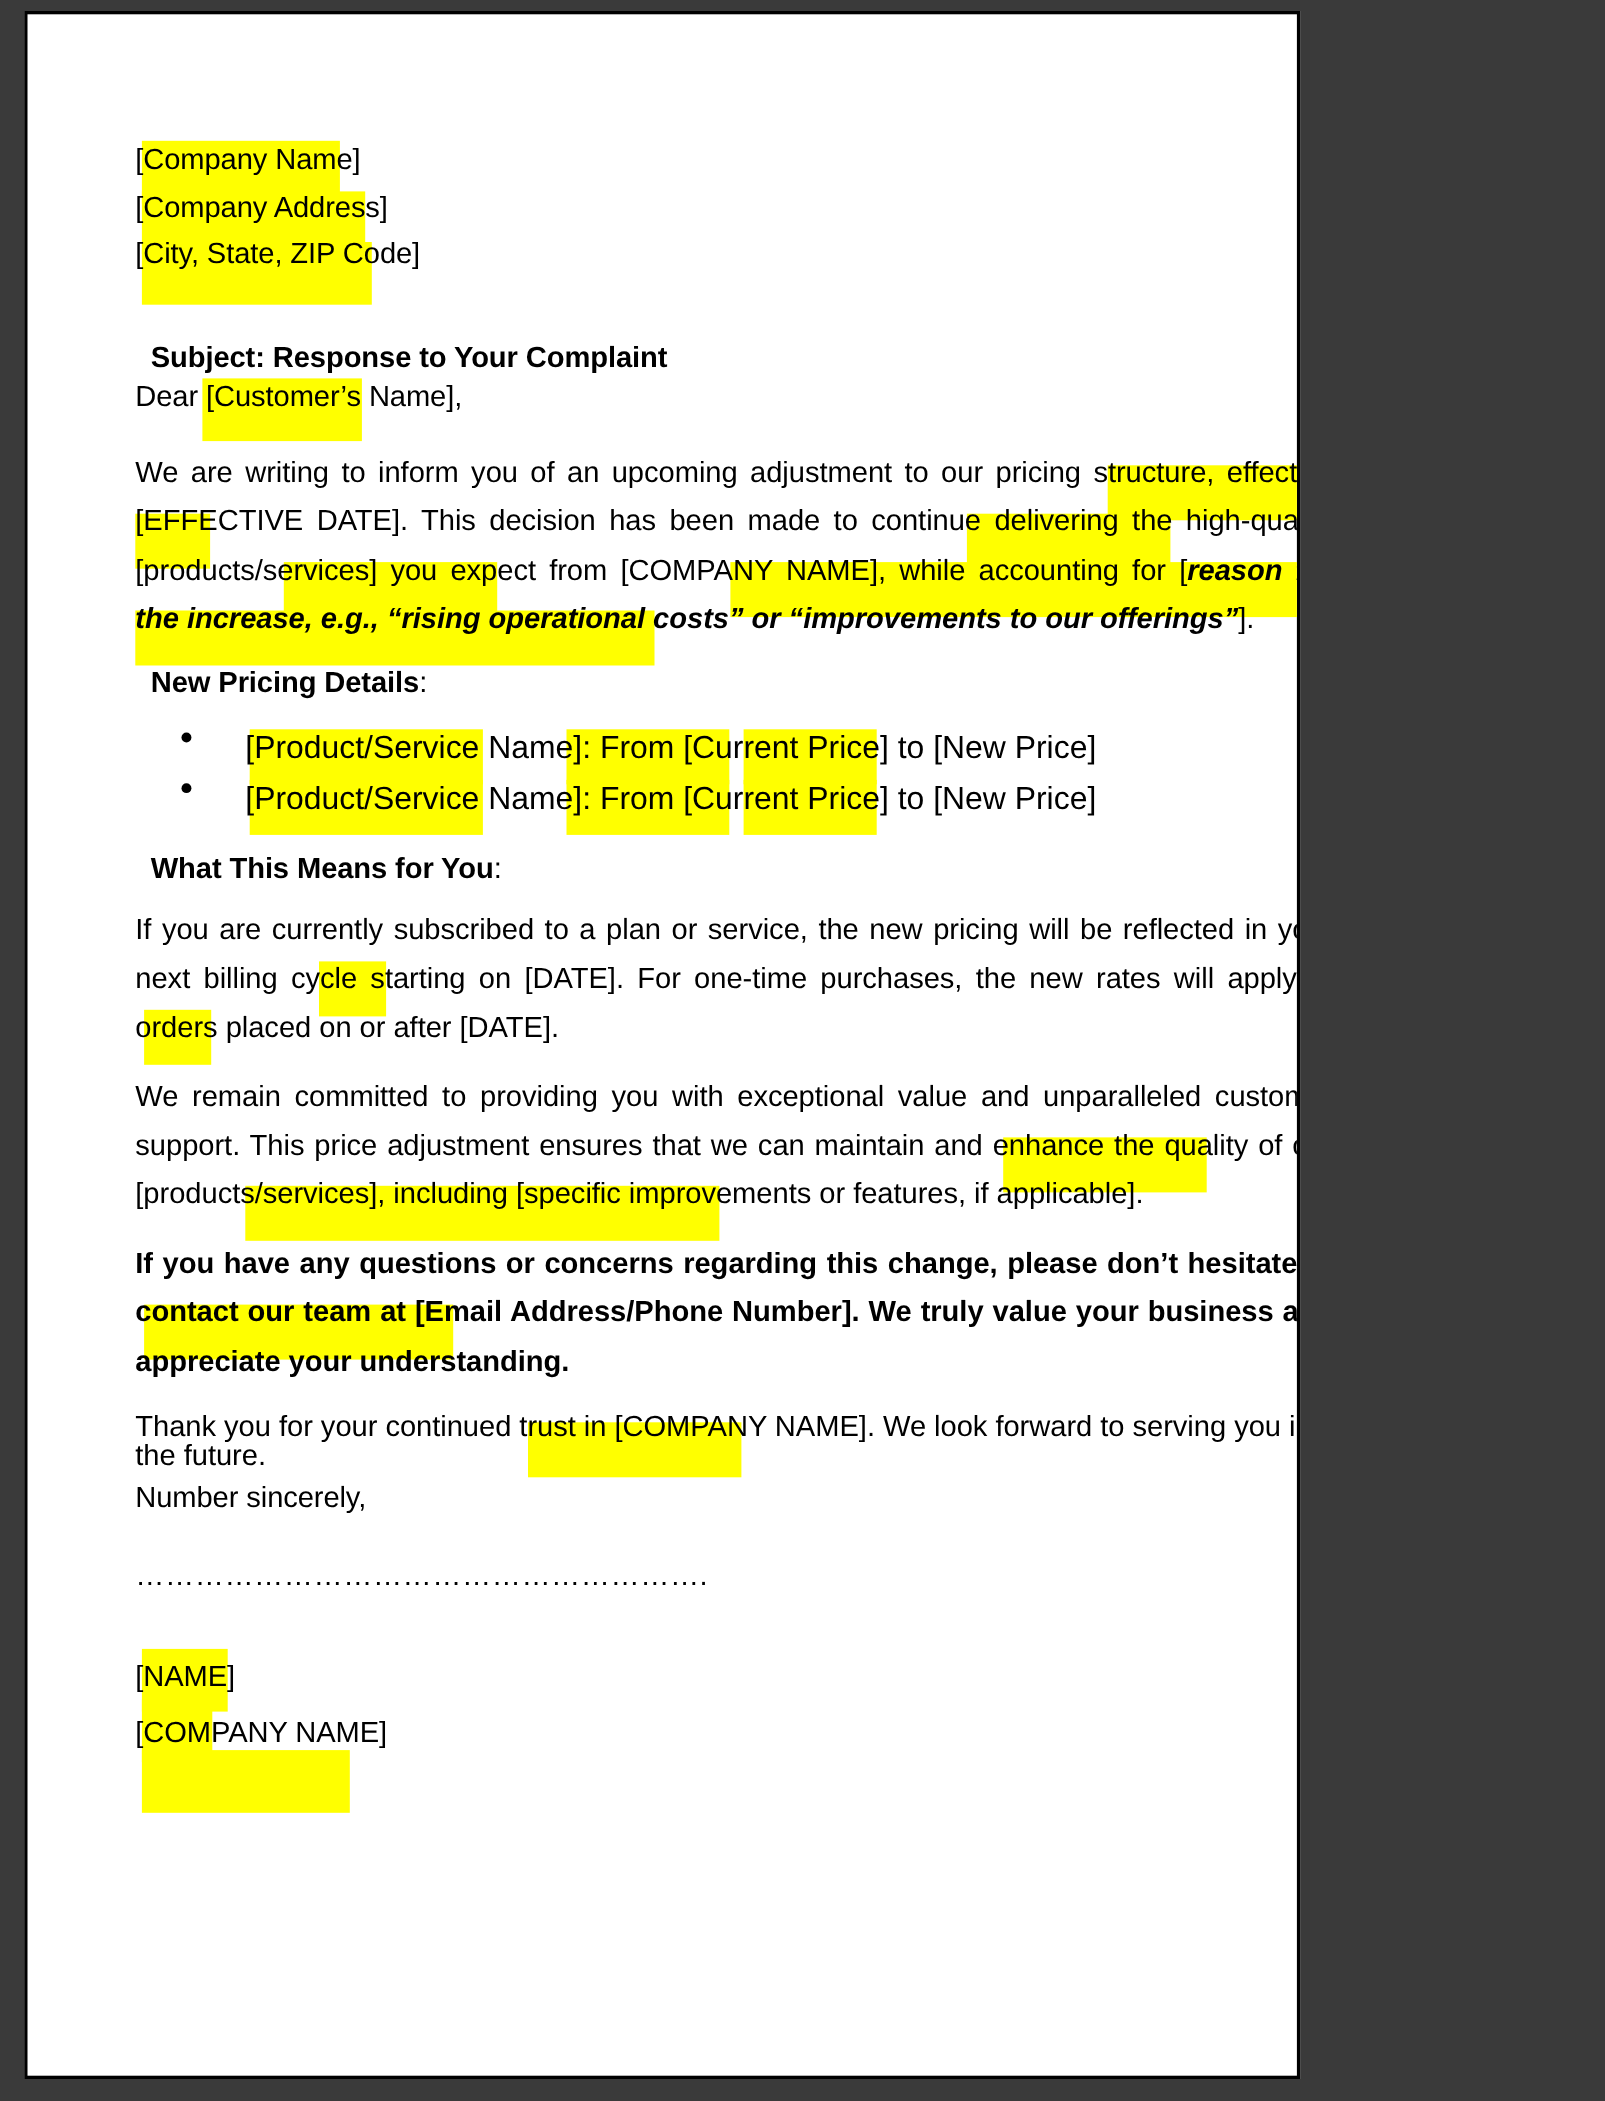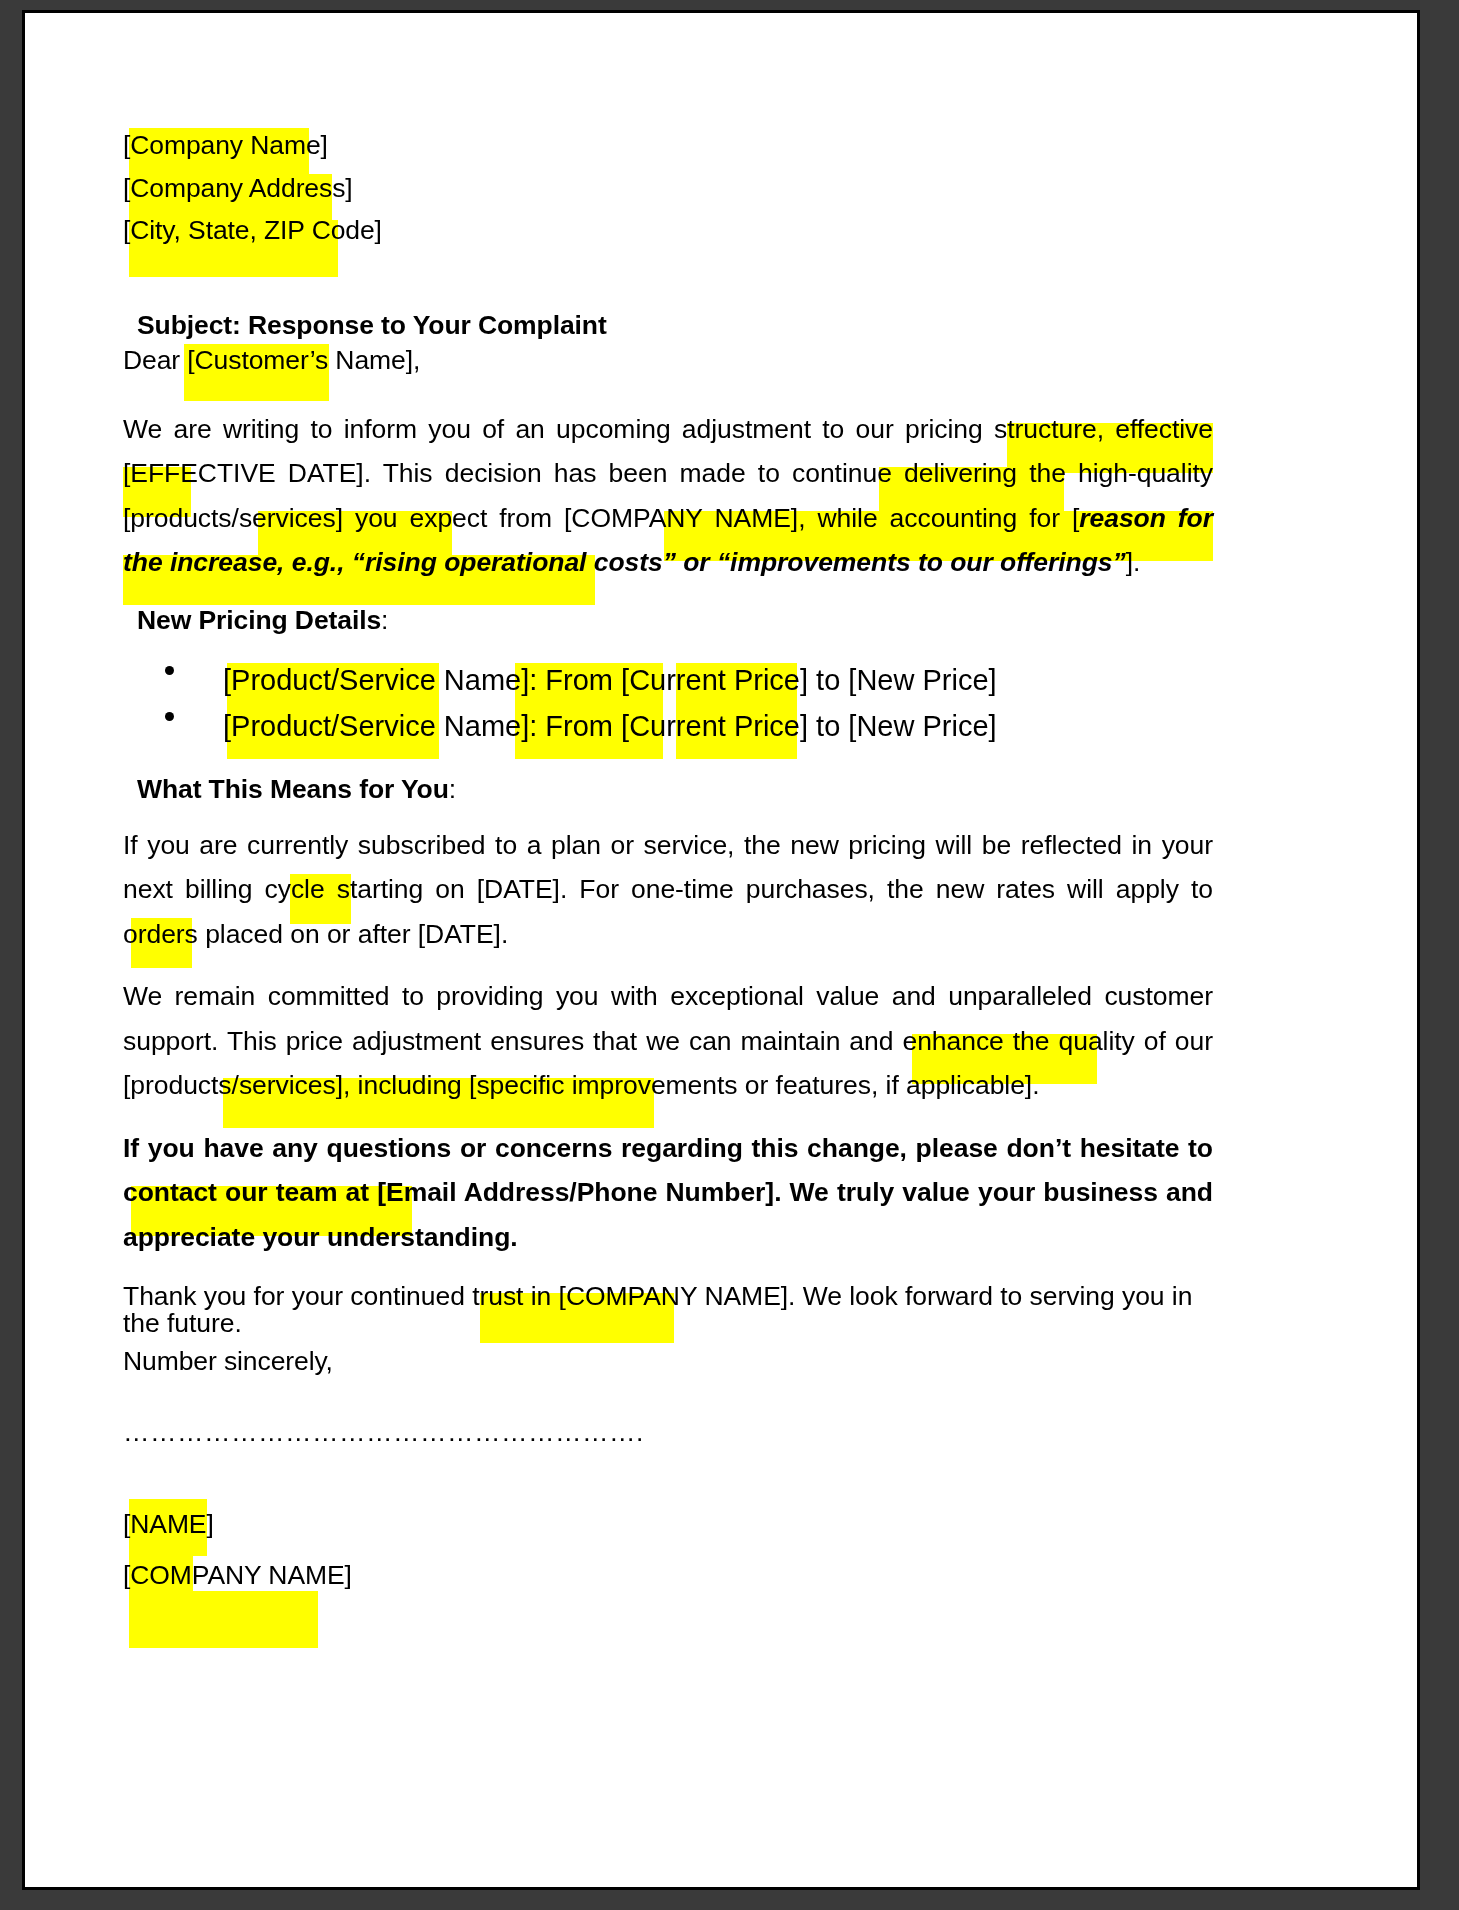--- a/index.html
+++ b/index.html
@@ -5,21 +5,21 @@
   html,body{margin:0;padding:0;}
   body{
     width:1459px;height:1910px;
     background:#3a3a3a;
     font-family:"Liberation Sans", sans-serif;
     overflow:hidden;
   }
   .page{
     position:absolute;
     left:22px; top:10px;
-    width:1398px; height:1880px;
+    width:1160px; height:1880px;
     background:#ffffff;
     border:3px solid #000000;
     box-sizing:border-box;
     overflow:hidden;
   }
   .content{
     position:absolute;
     left:98px; top:103px;
     width:1090px;
   }

